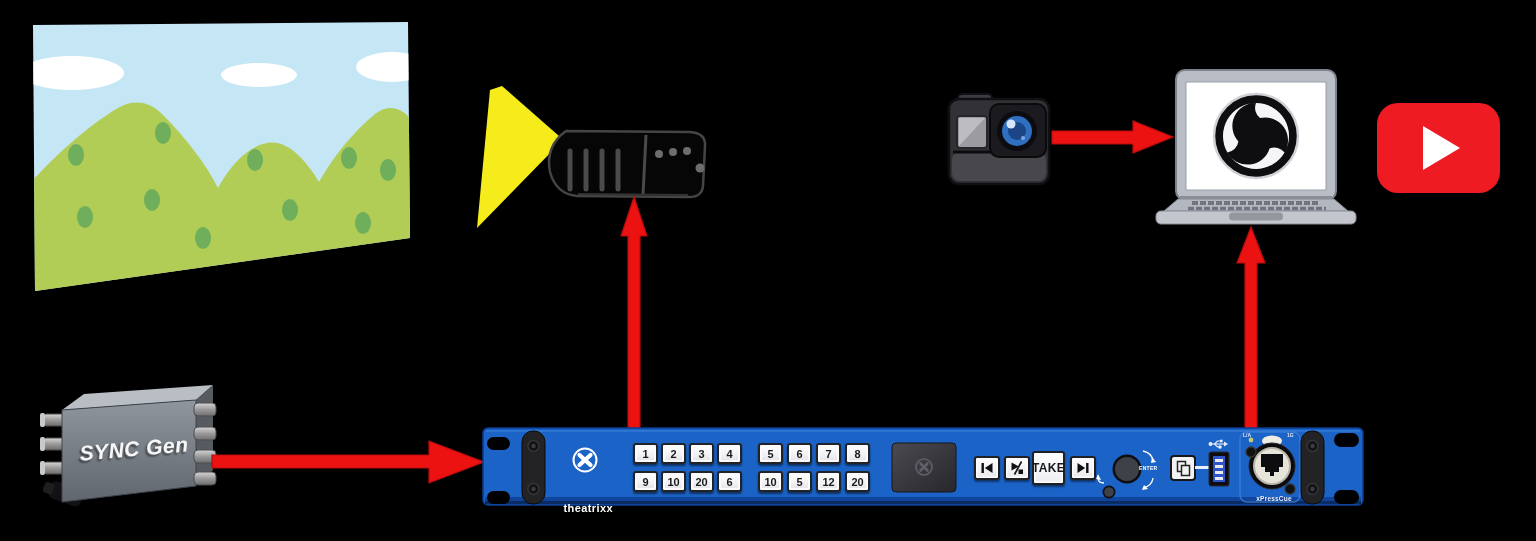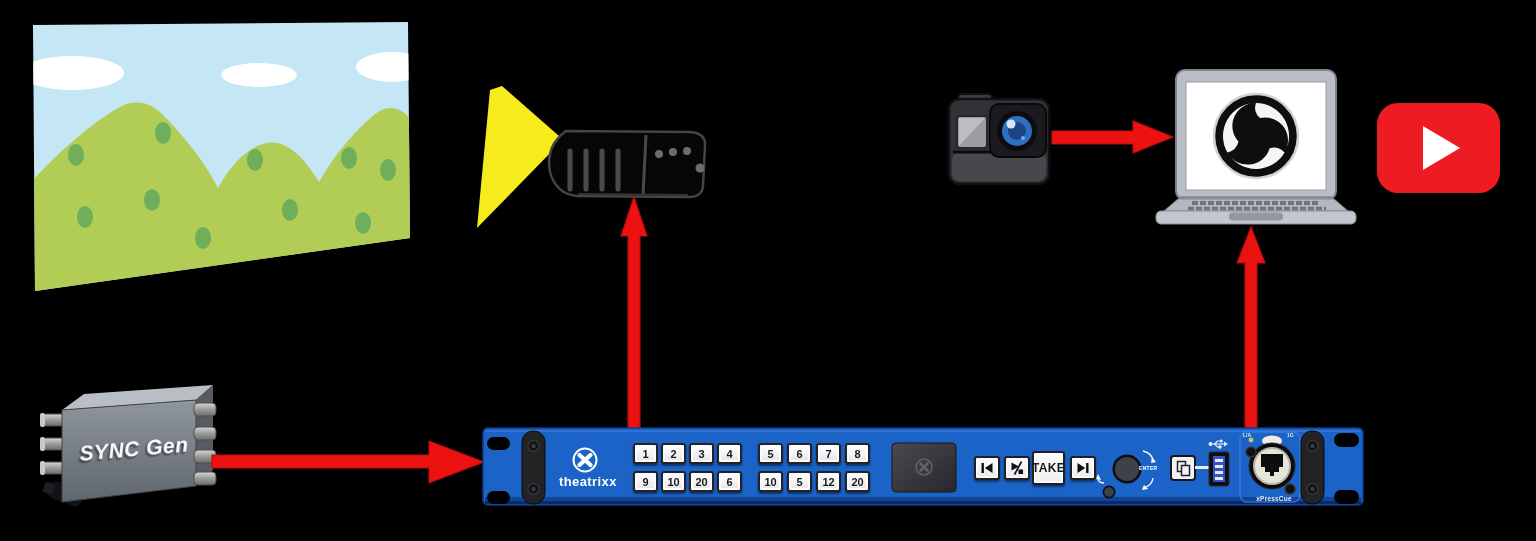--- a/index.html
+++ b/index.html
@@ -3,21 +3,21 @@
 <meta charset="utf-8">
 <style>
   html,body{margin:0;padding:0;background:#000;}
   .stage{position:relative;width:1536px;height:541px;background:#000;overflow:hidden;
          font-family:"Liberation Sans",sans-serif;}
   .stage svg.art{position:absolute;left:0;top:0;}
   .abs{position:absolute;box-sizing:border-box;}
   .sync-label{left:74px;top:430px;width:120px;height:38px;display:flex;align-items:center;justify-content:center;
     color:#f7f7f7;font-size:21px;font-weight:bold;font-style:italic;letter-spacing:.5px;
     transform:rotate(-5deg);text-shadow:-1px 1px 0 #646a72,-2px 2px 2px rgba(0,0,0,.55);}
-  .brand{left:559px;top:474px;width:54px;text-align:left;color:#fff;font-size:13px;font-weight:bold;letter-spacing:.4px;}
+  .brand{left:559px;top:502px;width:54px;text-align:right;color:#fff;font-size:11px;font-weight:bold;letter-spacing:.4px;}
   .cue-btn{width:25px;height:21px;background:linear-gradient(180deg,#ffffff 0%,#f3f3f5 55%,#e2e2e6 100%);
     border:2px solid #202327;border-radius:3px;display:flex;align-items:center;justify-content:center;
     color:#17191d;font-size:11px;font-weight:bold;box-shadow:inset 0 0 0 2px #fbfbfd,0 2px 2px rgba(0,0,0,.5);}
   .tbtn{width:26px;height:24px;background:linear-gradient(180deg,#ffffff,#e9e9ec);border:2px solid #1d2024;border-radius:3px;
     display:flex;align-items:center;justify-content:center;box-shadow:inset 0 0 0 1.5px #fdfdfe,0 2px 2px rgba(0,0,0,.45);}
   .take-btn{width:33px;height:34px;background:linear-gradient(180deg,#ffffff,#eeeef1);border:2px solid #1d2024;border-radius:3px;
     display:flex;align-items:center;justify-content:center;color:#17191d;font-size:12px;font-weight:bold;letter-spacing:.3px;
     box-shadow:inset 0 0 0 1.5px #fdfdfe,0 2px 2px rgba(0,0,0,.45);}
   .enter-label{left:1139px;top:465px;color:#fff;font-size:5px;font-weight:bold;letter-spacing:.3px;}
   .model-label{left:1250px;top:495px;width:48px;text-align:center;color:#e9effd;font-size:6.5px;font-weight:bold;letter-spacing:.2px;}

